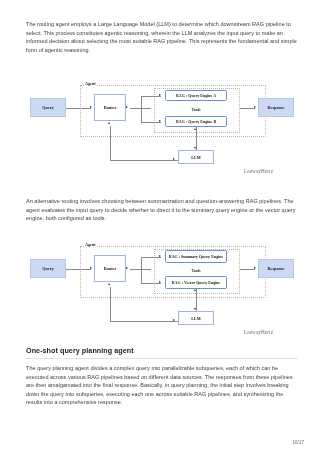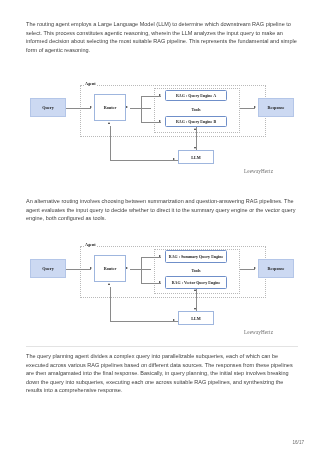--- a/index.html
+++ b/index.html
@@ -267,19 +267,20 @@
       <div class="edge h" style="left:84px; top:82px; width:68px;"></div>
       <div class="edge v" style="left:84px; top:48px; height:34px;"></div>
       <div class="arrowhead up" style="left:82.2px; top:44px;"></div>
       <div class="arrowhead right" style="left:147px; top:80.2px;"></div>
 
     </div>
     <div class="watermark" style="left:218px; top:90px;">LeewayHertz</div>
   </div>
 
   <div class="content" style="top:346px;">
+    <h2 class="section-heading">One-shot query planning agent</h2>
     <div class="divider"></div>
     <p class="para">The query planning agent divides a complex query into parallelizable subqueries, each of which can be executed across various RAG pipelines based on different data sources. The responses from these pipelines are then amalgamated into the final response. Basically, in query planning, the initial step involves breaking down the query into subqueries, executing each one across suitable RAG pipelines, and synthesizing the results into a comprehensive response.</p>
   </div>
 
   <div class="page-number">16/17</div>
 
 </div>
 
 </body></html>

